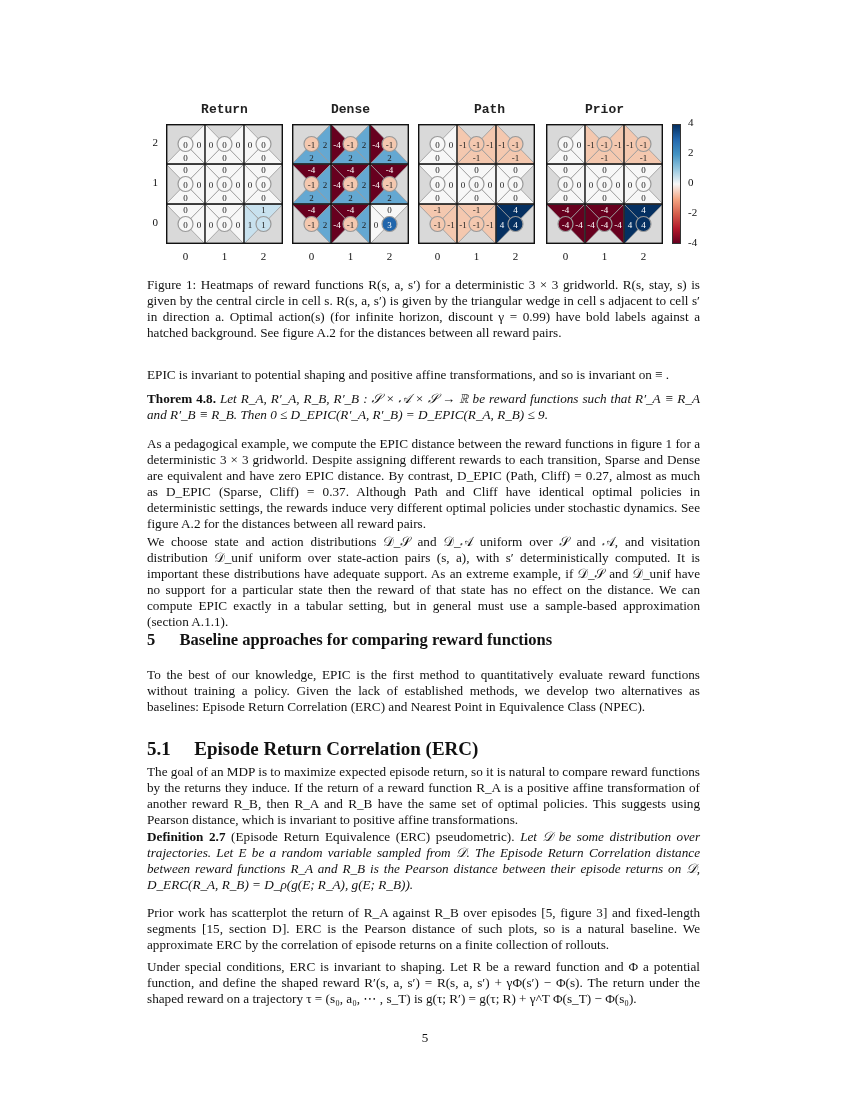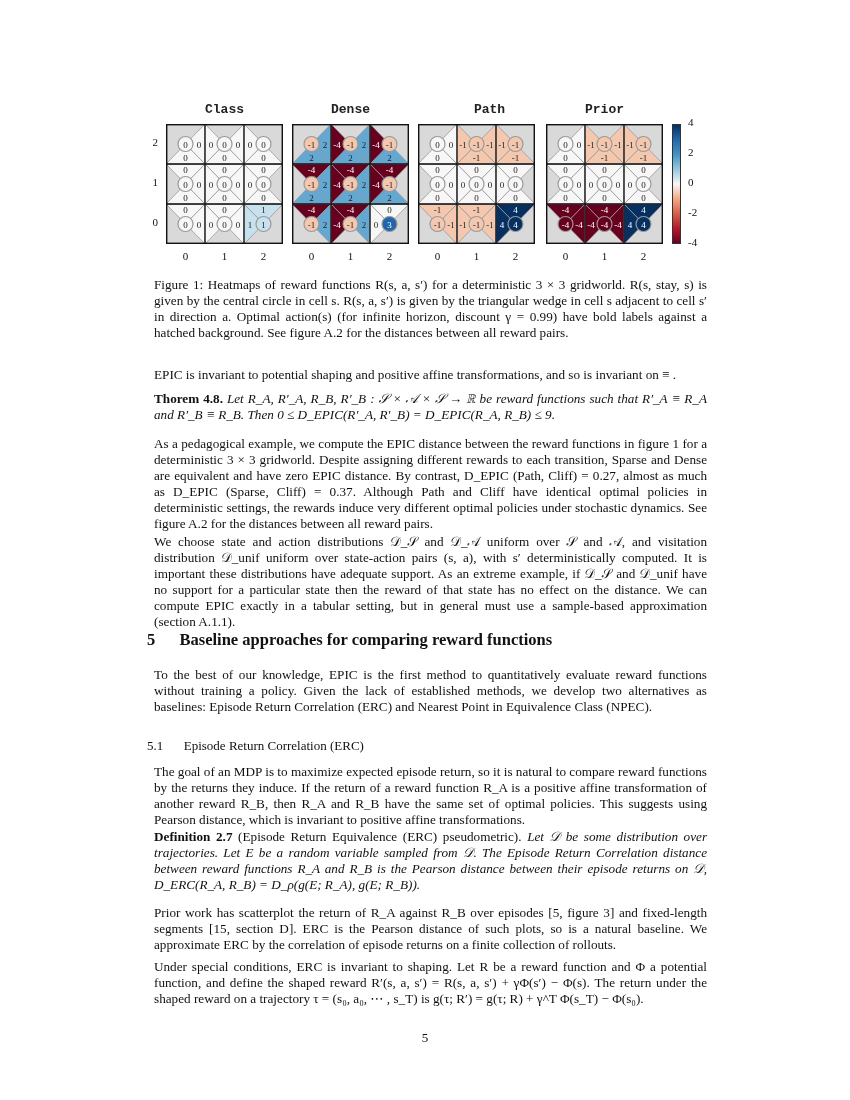--- a/index.html
+++ b/index.html
@@ -6,32 +6,32 @@
   body { width:850px; height:1100px; position:relative; font-family:"Liberation Serif","DejaVu Serif",serif; color:#111; overflow:hidden; }
   .fig { position:absolute; left:140px; top:98px; width:570px; height:170px; }
   .panel-title { position:absolute; top:4px; font-family:"Liberation Mono","DejaVu Sans Mono",monospace; font-size:13px; text-align:center; width:117px; font-weight:bold; color:#222; }
   .panel { position:absolute; top:26px; width:117px; height:120px; }
   .panel svg { display:block; }
   .ytick { position:absolute; font-size:11px; left:-30px; width:20px; text-align:right; }
   .xtick { position:absolute; top:152px; font-size:11px; width:20px; text-align:center; }
   .cbar { position:absolute; left:532px; top:26px; width:9px; height:120px;
           background:linear-gradient(to bottom,#053061 0%,#2166ac 12%,#4393c3 25%,#92c5de 37%,#f7f7f7 50%,#f4a582 63%,#d6604d 75%,#b2182b 88%,#67001f 100%); border:1px solid #333; box-sizing:border-box; }
   .cbtick { position:absolute; left:548px; font-size:11px; }
-  .text { position:absolute; left:154px; width:553px; font-size:13.2px; line-height:16.1px; text-align:justify; }
+  .text { position:absolute; left:147px; width:553px; font-size:13.2px; line-height:16.1px; text-align:justify; }
   .caption { top:277px; }
   .p { margin:0; }
   .h-sec { position:absolute; left:147px; top:630px; font-size:16.5px; font-weight:bold; }
-  .h-sub { position:absolute; left:147px; top:738px; font-size:13px; font-weight:normal; }
+  .h-sub { position:absolute; left:147px; top:738px; font-size:19px; font-weight:bold; }
   .page-num { position:absolute; left:0; width:850px; text-align:center; top:1030px; font-size:13px; }
 </style>
 </head>
 <body>
 
 <div class="fig">
-  <div class="panel-title" style="left:26px">Class</div>
+  <div class="panel-title" style="left:26px">Return</div>
   <div class="panel-title" style="left:152px">Dense</div>
   <div class="panel-title" style="left:291px">Path</div>
   <div class="panel-title" style="left:406px">Prior</div>
 
   <div class="panel" id="p0" style="left:26px">
       <svg width="117" height="120" viewBox="0 0 117 120">
         <rect x="0" y="0" width="117" height="120" fill="#d9d9d9"></rect>
         <polygon points="0,80 39,80 19.5,100" fill="rgb(247,247,247)" stroke="#999" stroke-width="0.8"></polygon>
         <text x="19.5" y="89" text-anchor="middle" font-size="9" font-family="Liberation Serif, serif" fill="#222">0</text>
         <polygon points="39,80 39,120 19.5,100" fill="rgb(247,247,247)" stroke="#999" stroke-width="0.8"></polygon>

